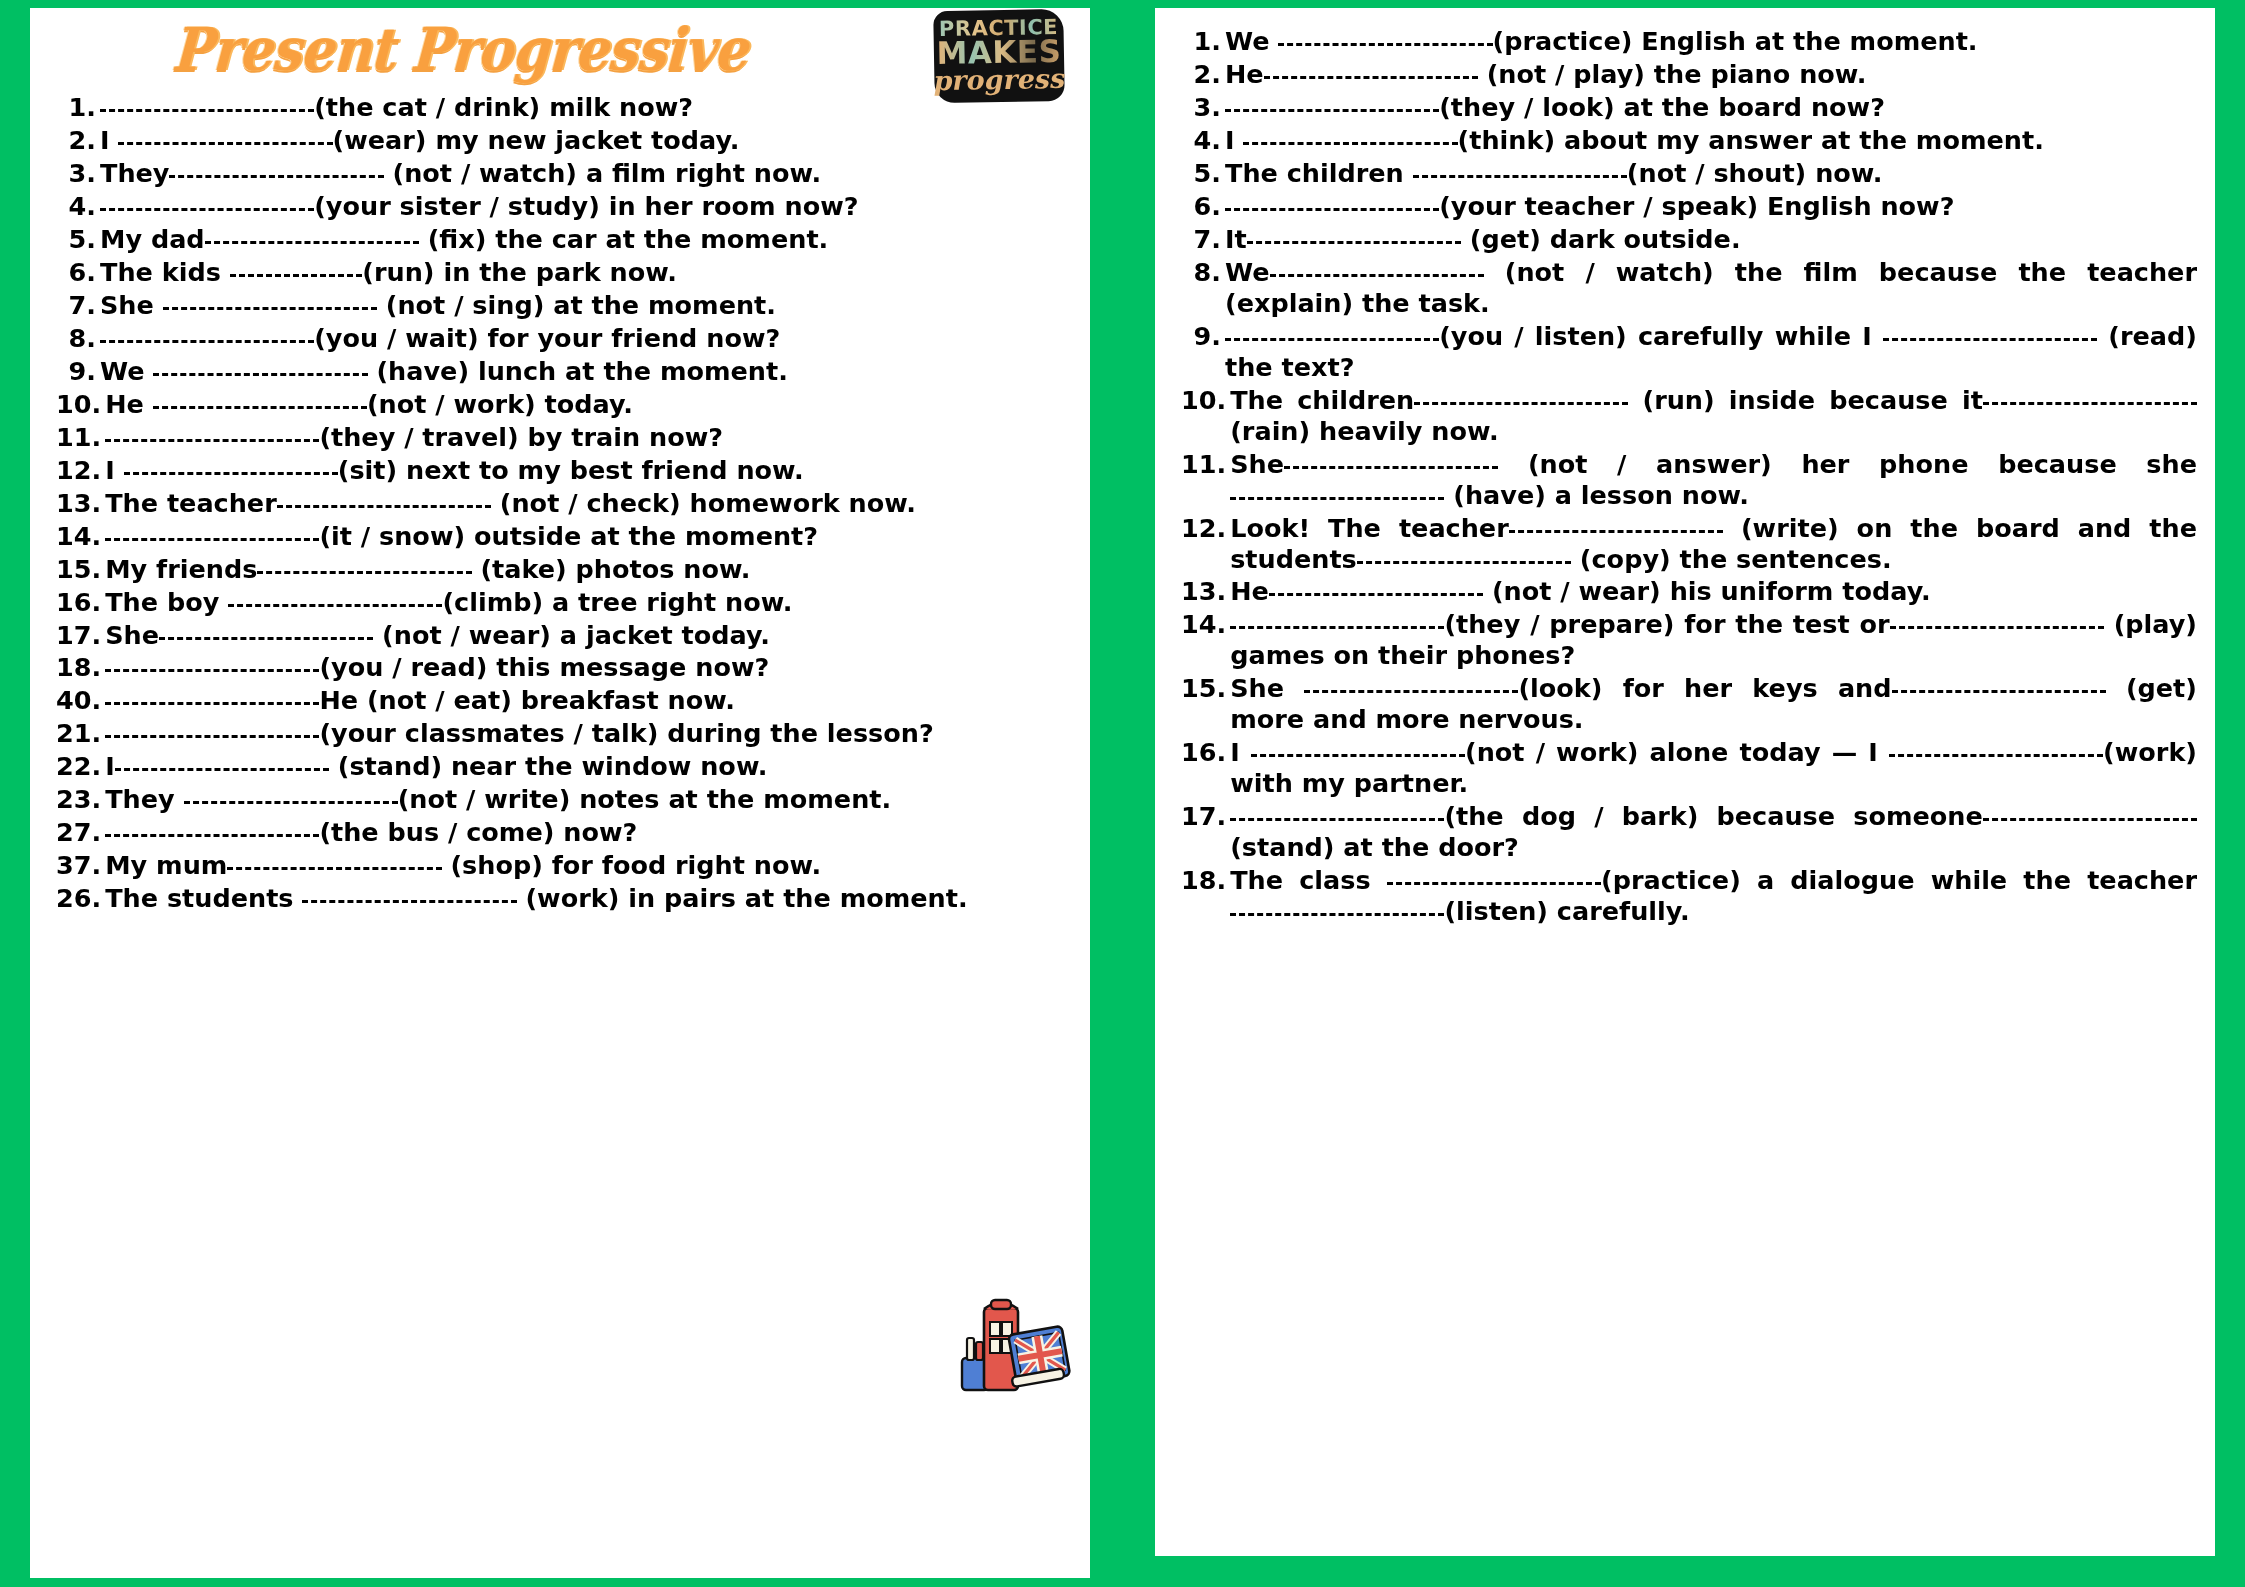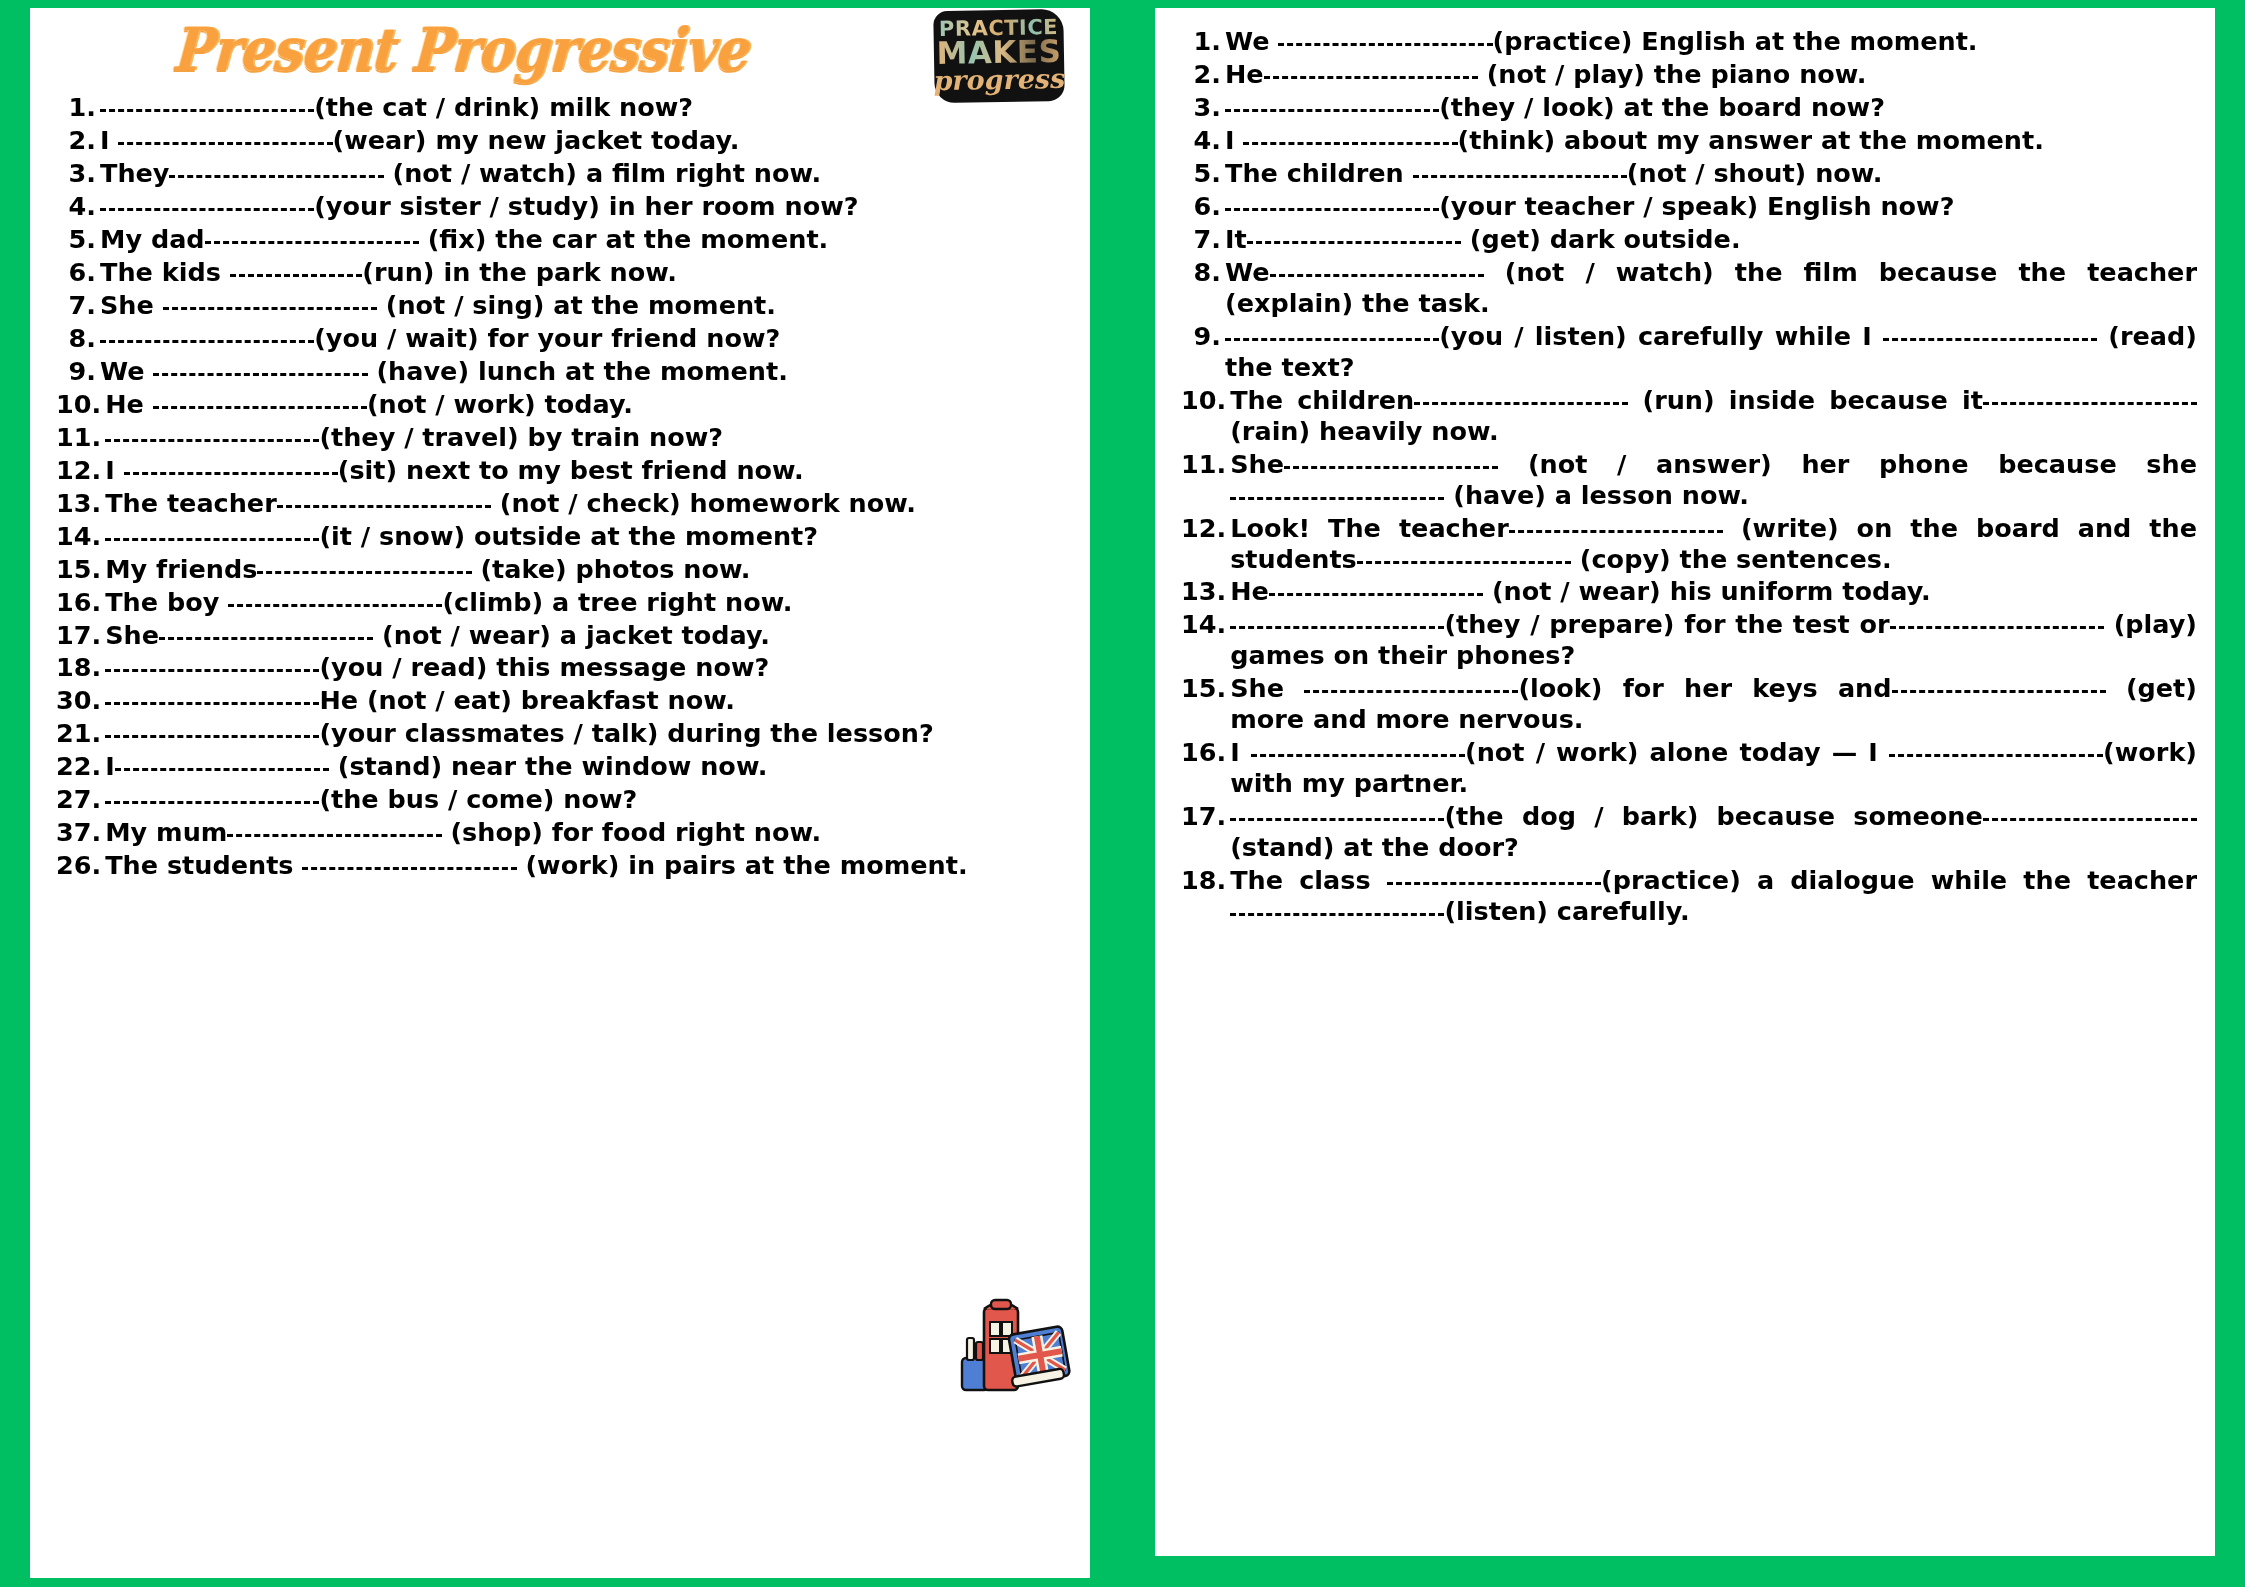--- a/index.html
+++ b/index.html
@@ -237,30 +237,34 @@
       </div>
       <div class="qitem">
         <span class="qnum">17.</span>
         <span class="qtext">She<span class="blank" style="width: 214.2px;"></span> (not / wear) a jacket today.</span>
       </div>
       <div class="qitem">
         <span class="qnum">18.</span>
         <span class="qtext"><span class="blank" style="width: 214.2px;"></span>(you / read) this message now?</span>
       </div>
       <div class="qitem">
-        <span class="qnum">30.</span>
+        <span class="qnum">40.</span>
         <span class="qtext"><span class="blank" style="width: 214.2px;"></span>He (not / eat) breakfast now.</span>
       </div>
       <div class="qitem">
         <span class="qnum">21.</span>
         <span class="qtext"><span class="blank" style="width: 214.2px;"></span>(your classmates / talk) during the lesson?</span>
       </div>
       <div class="qitem">
         <span class="qnum">22.</span>
         <span class="qtext">I<span class="blank" style="width: 214.2px;"></span> (stand) near the window now.</span>
+      </div>
+      <div class="qitem">
+        <span class="qnum">23.</span>
+        <span class="qtext">They <span class="blank" style="width: 214.2px;"></span>(not / write) notes at the moment.</span>
       </div>
       <div class="qitem">
         <span class="qnum">27.</span>
         <span class="qtext"><span class="blank" style="width: 214.2px;"></span>(the bus / come) now?</span>
       </div>
       <div class="qitem">
         <span class="qnum">37.</span>
         <span class="qtext">My mum<span class="blank" style="width: 214.2px;"></span> (shop) for food right now.</span>
       </div>
       <div class="qitem">

